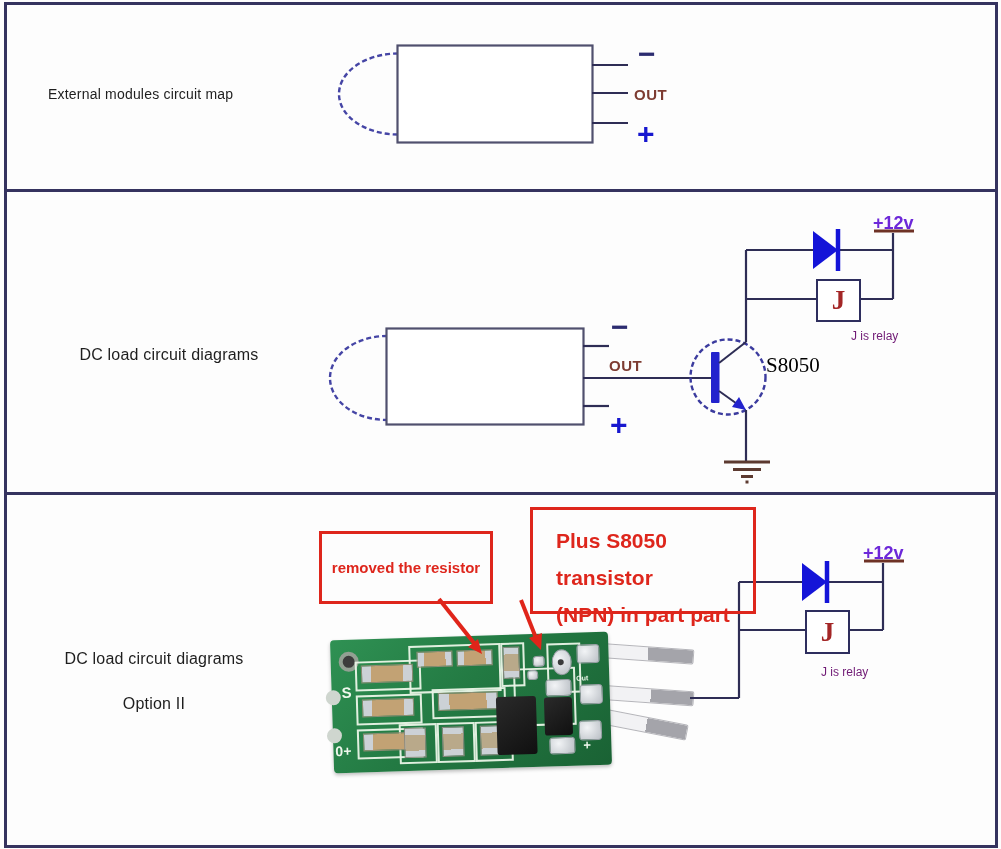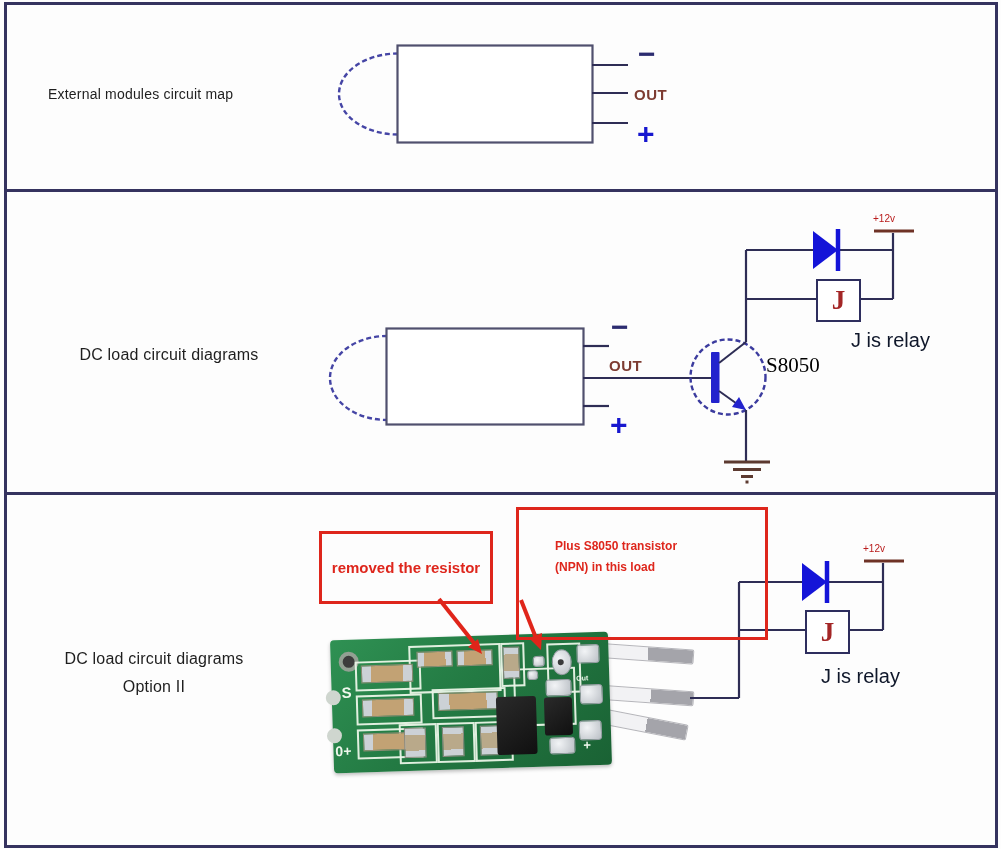--- a/index.html
+++ b/index.html
@@ -9,23 +9,23 @@
   
   #frame{left:4px;top:2px;width:988px;height:840px;border:3px solid #35335f;}
   .divider{left:4px;width:994px;height:3px;background:#35335f;}
   
   .title{color:#1e1e1e;font-size:16px;letter-spacing:.2px;text-align:center;}
   .title.small{font-size:14px;text-align:left;}
   .pre{white-space:pre;}
   .minus{color:#2c2c70;font-size:30px;font-weight:bold;line-height:1;}
   .plus{color:#1717cf;font-size:30px;font-weight:bold;line-height:1;}
   .outlbl{color:#7d3b31;font-size:15px;font-weight:700;letter-spacing:.5px;}
-  .supply{color:#b91c1c;font-size:10px;font-weight:normal;line-height:1;}
+  .supply{color:#6d28d9;font-size:18px;font-weight:bold;line-height:1;}
   .s8050{color:#000000;font-size:21px;font-family:"Liberation Serif",serif;}
-  .relaynote{font-size:20px;color:#0f172a;}
+  .relaynote{font-size:12px;color:#701a75;}
   .jbox{border:2.5px solid #2e2e5e;background:#ffffff;display:flex;align-items:center;justify-content:center;
         font-family:"Liberation Serif",serif;font-weight:bold;font-size:27px;color:#a32626;z-index:5;}
   .callout{border:3px solid #de261c;color:#de261c;font-weight:600;background:rgba(255,255,255,.0);z-index:5;}
   
   #pcb{left:332px;top:636px;width:278px;height:133px;transform:rotate(-1.8deg);
        background:linear-gradient(135deg,#2f9153 0%,#237a43 45%,#1a война;}
   
 </style>
 <style>
   
@@ -200,28 +200,28 @@
   <div class="abs outlbl txtz" style="left:609px;top:357px;">OUT</div>
   <div class="abs plus txtz" style="left:610px;top:410px;">+</div>
   <div class="abs s8050 txtz" style="left:766px;top:353px;">S8050</div>
   <div class="abs supply txtz" style="left:873px;top:214px;">+12v</div>
   <div class="abs jbox" style="left:816px;top:279px;width:41px;height:39px;">
     <span>J</span>
   </div>
   <div class="abs relaynote txtz" style="left:851px;top:329px;">J is relay</div>
 
   <div class="abs title txtz" style="left:46px;top:650px;width:216px;">DC load circuit diagrams</div>
-  <div class="abs title txtz" style="left:46px;top:678px;width:216px;">Option II</div>
+  <div class="abs title txtz" style="left:46px;top:695px;width:216px;">Option II</div>
 
   <div class="abs callout" style="left:319px;top:531px;width:168px;height:67px;display:flex;align-items:center;justify-content:center;font-size:15px;">
     <span>removed the resistor</span>
   </div>
-  <div class="abs callout" style="left:516px;top:507px;width:214px;height:95px;font-size:12px;line-height:1.75;padding:16px;">
+  <div class="abs callout" style="left:530px;top:507px;width:214px;height:95px;font-size:21px;line-height:1.75;padding:3px;">
     <div style="padding:10px 0 0 20px;">Plus S8050 transistor</div>
-    <div style="padding:0 0 0 20px;">(NPN) in this load</div>
+    <div style="padding:0 0 0 20px;">(NPN) in part part</div>
   </div>
 
   <div class="abs supply txtz" style="left:863px;top:544px;">+12v</div>
   <div class="abs jbox" style="left:805px;top:610px;width:41px;height:40px;">
     <span>J</span>
   </div>
   <div class="abs relaynote txtz" style="left:821px;top:665px;">J is relay</div>
 
 </div>
 

